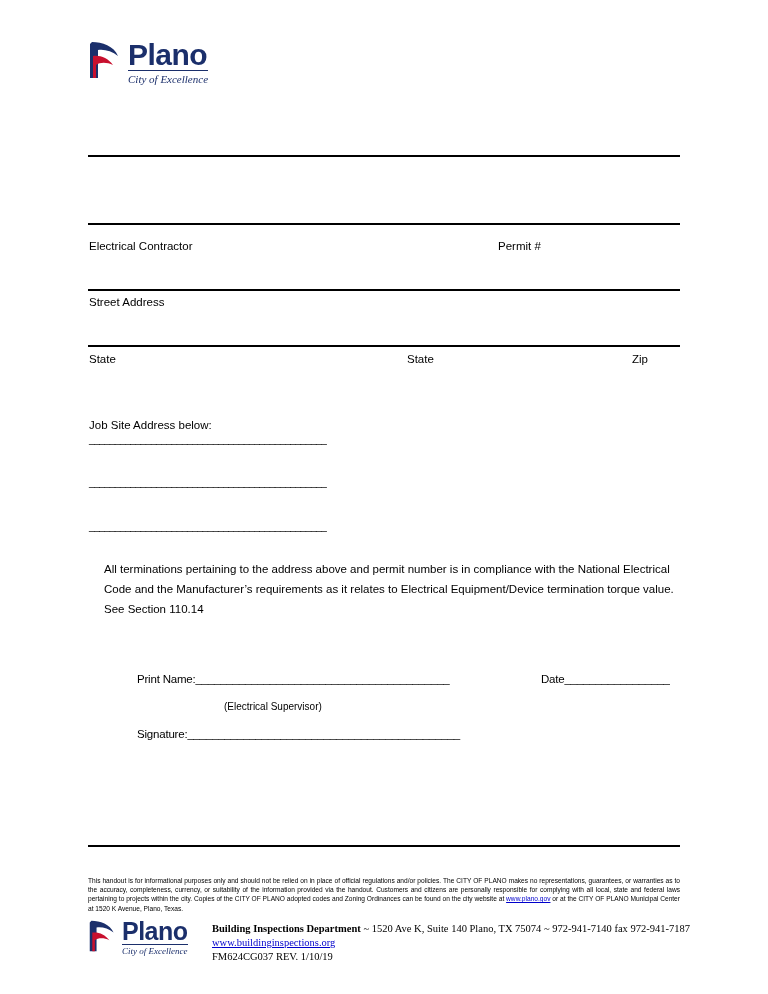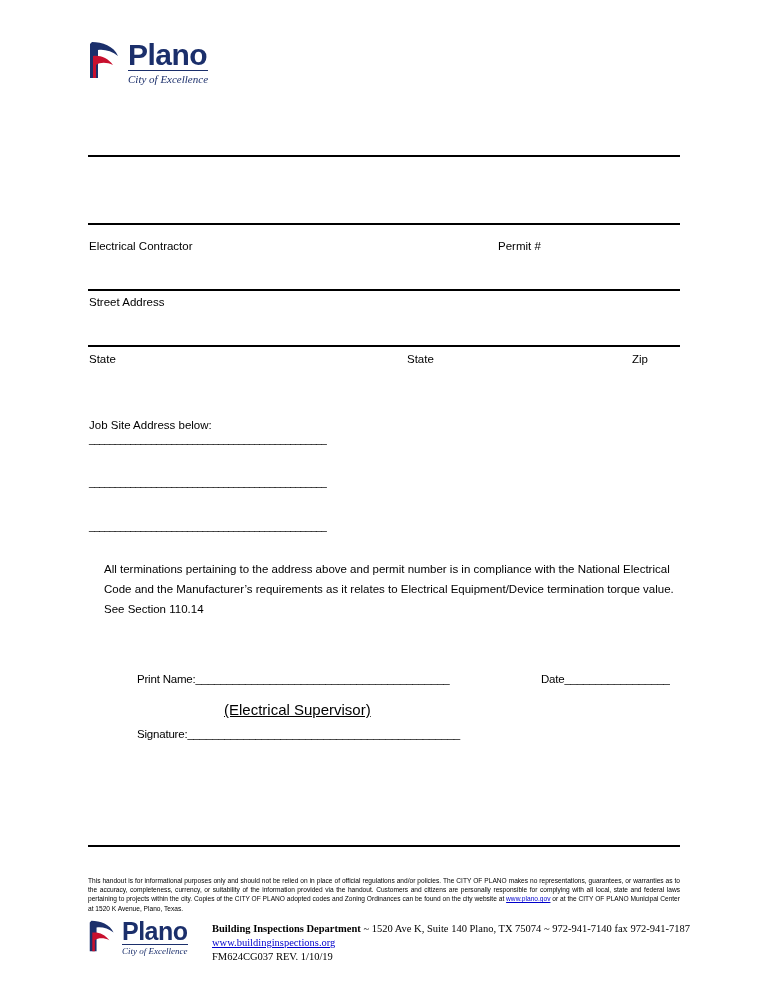--- a/index.html
+++ b/index.html
@@ -119,22 +119,21 @@
   
   .sig {
     position: absolute;
     font-size: 11.5px;
     white-space: nowrap;
     letter-spacing: -0.2px;
     margin-left: 48px;
   }
   .sig-note {
     position: absolute;
-    font-size: 15px;
-    text-decoration: underline;
+    font-size: 10px;
   }
 
   
   .disclaimer {
     position: absolute;
     left: 88px;
     top: 876px;
     width: 592px;
     font-size: 6.6px;
     line-height: 9.2px;

